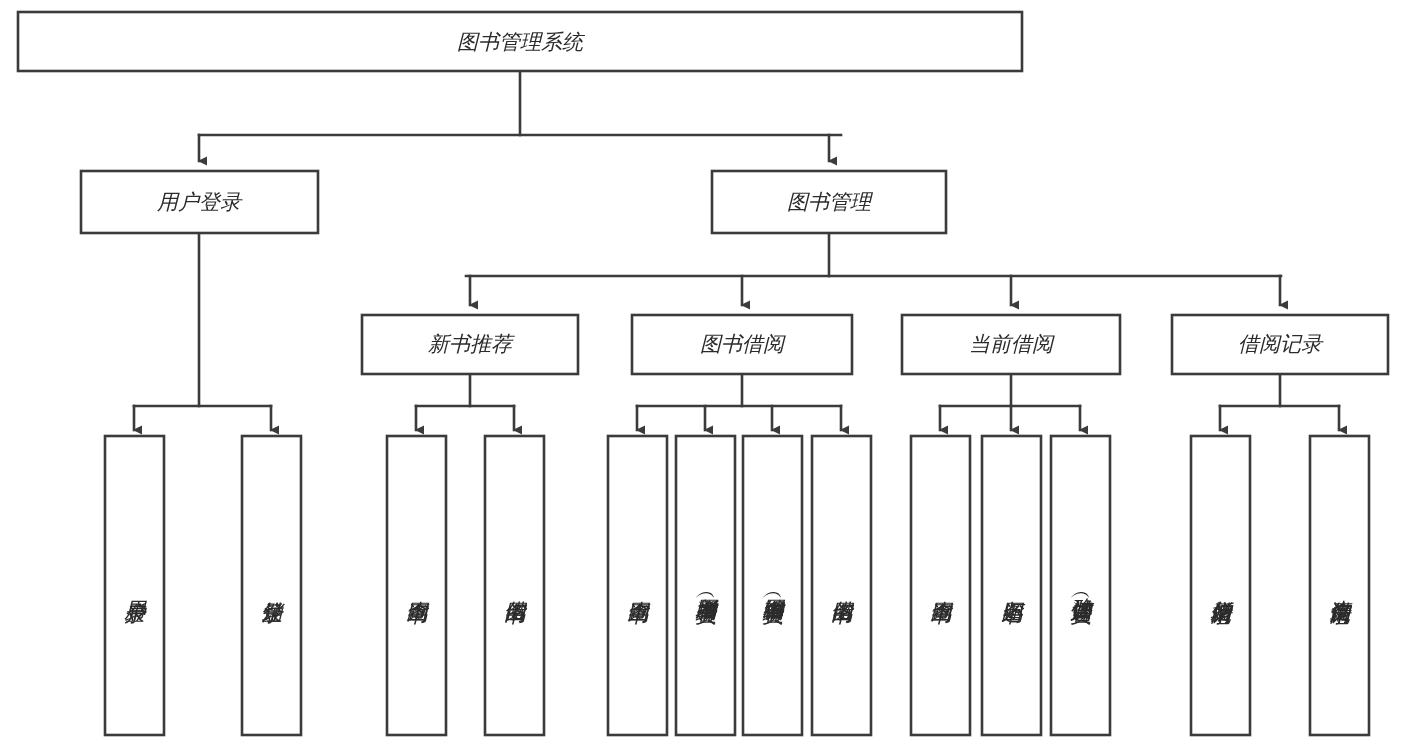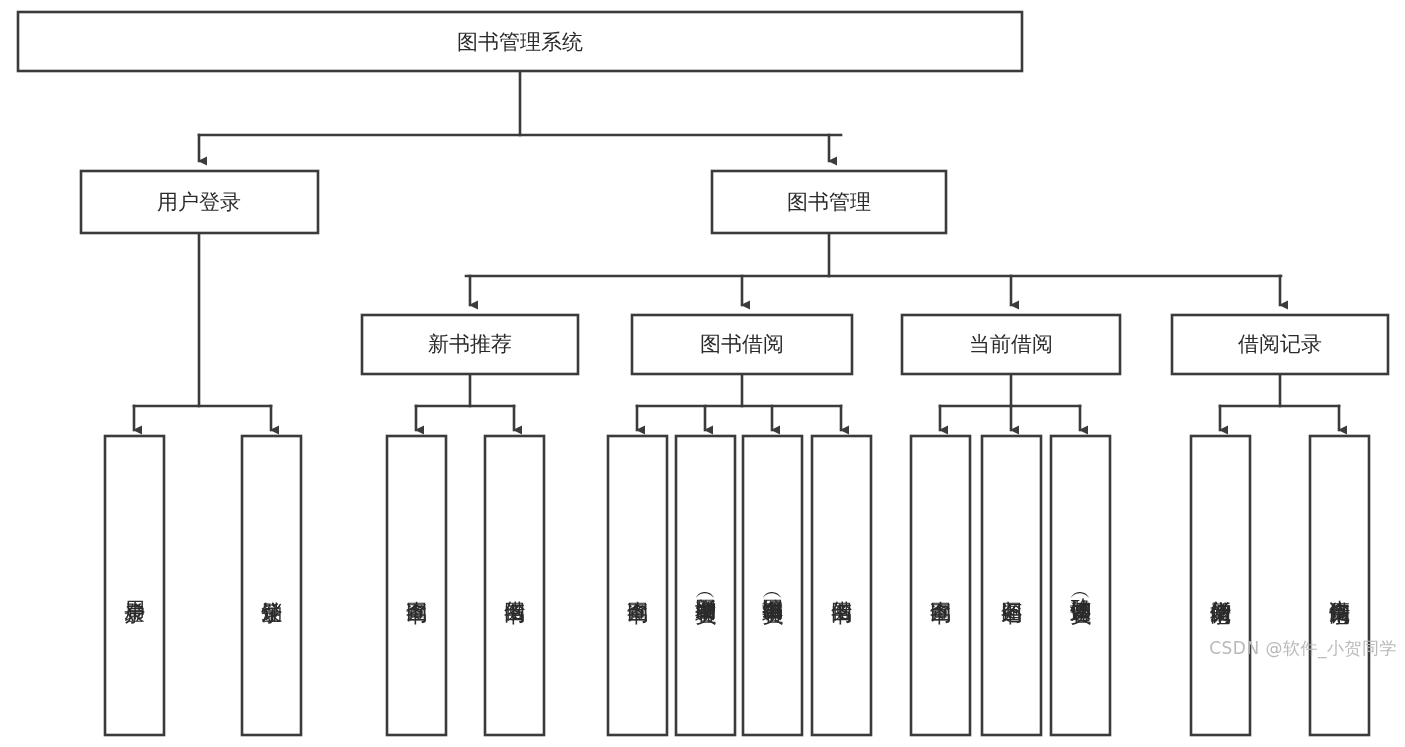--- a/index.html
+++ b/index.html
@@ -11,20 +11,21 @@
     width: 1405px;
     height: 747px;
     font-family: "DejaVu Sans", "Liberation Sans", sans-serif;
     overflow: hidden;
   }
   #diagram-root {
     position: relative;
     width: 1405px;
     height: 666px;
     background: #ffffff;
+    font-style: italic;
   }
   svg#tree-svg {
     position: absolute;
     top: 0;
     left: 0;
     width: 1405px;
     height: 747px;
     display: block;
   }
   .node-box {
@@ -197,15 +198,14 @@
   <div class="node-label-v" style="left:608px;  top:436px; width:59px; height:299px;">查询图书</div>
   <div class="node-label-v" style="left:676px;  top:436px; width:59px; height:299px;">新增图书（管理员）</div>
   <div class="node-label-v" style="left:743px;  top:436px; width:59px; height:299px;">编辑图书（管理员）</div>
   <div class="node-label-v" style="left:812px;  top:436px; width:59px; height:299px;">借阅图书</div>
   <div class="node-label-v" style="left:911px;  top:436px; width:59px; height:299px;">查询图书</div>
   <div class="node-label-v" style="left:982px;  top:436px; width:59px; height:299px;">归还图书</div>
   <div class="node-label-v" style="left:1051px; top:436px; width:59px; height:299px;">确认归还（管理员）</div>
   <div class="node-label-v" style="left:1191px; top:436px; width:59px; height:299px;">新增借阅记录</div>
   <div class="node-label-v" style="left:1310px; top:436px; width:59px; height:299px;">查询借阅记录</div>
 
-  <div class="watermark">CSDN @软件_小贺同学</div>
 
 </div>
 
 </body></html>

